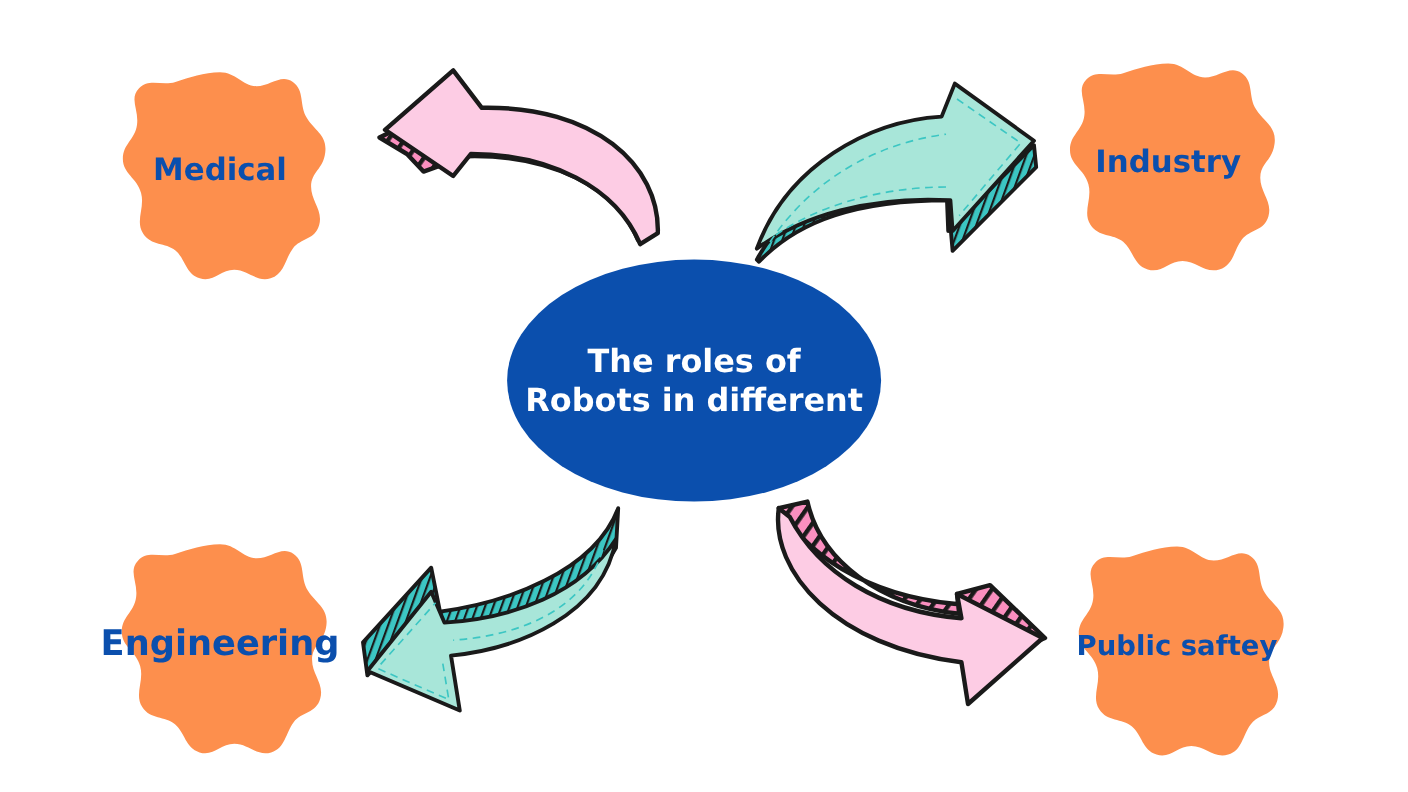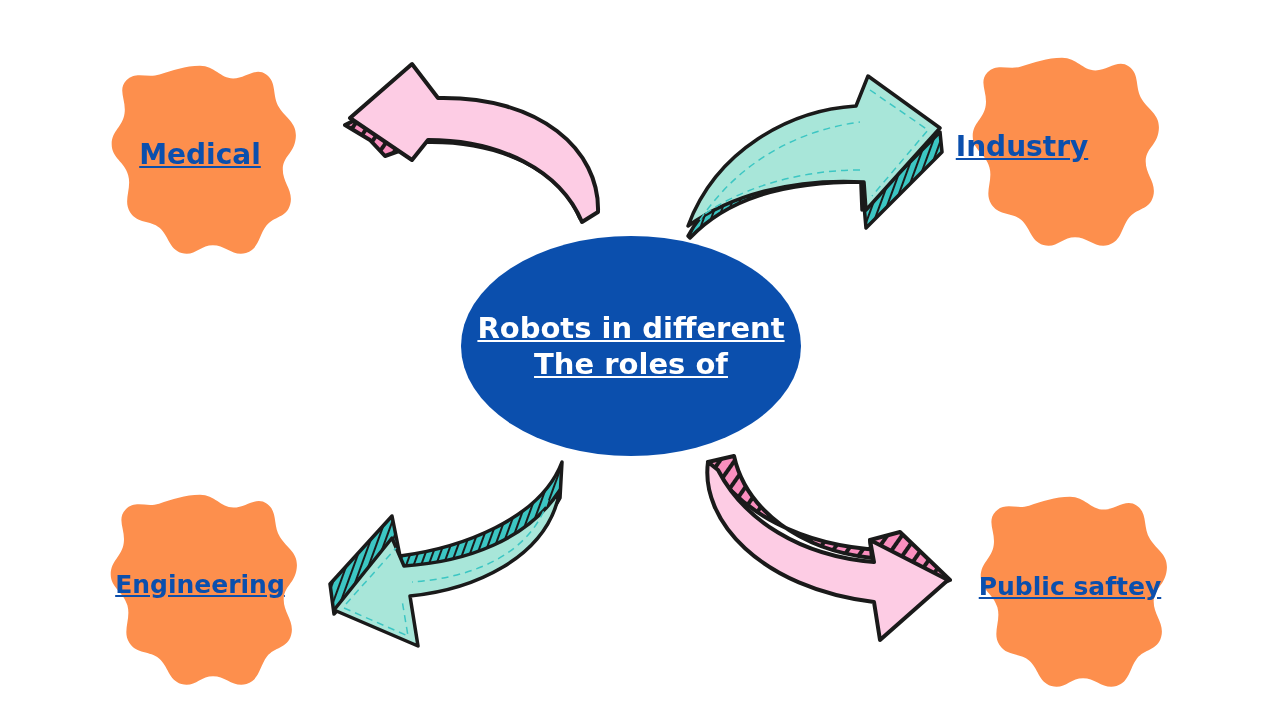--- a/index.html
+++ b/index.html
@@ -1,20 +1,20 @@
 <!DOCTYPE html>
 <html><head>
 <meta charset="utf-8">
 <style>
   html, body { margin:0; padding:0; }
   body { width:1280px; height:720px; background:#ffffff; position:relative; overflow:hidden;
          font-family:"DejaVu Sans", sans-serif; }
   svg.canvas { position:absolute; left:0; top:0; }
   .label { position:absolute; display:flex; align-items:center; justify-content:center; text-align:left;
-           font-weight:bold; color:#0b4fad;text-decoration:underline; }
+           font-weight:bold; color:#0b4fad; }
   .center-text { color:#ffffff; font-size:29px; line-height:36px; }
 </style>
 </head>
 <body>
 
 <svg class="canvas" width="1280" height="720" viewBox="0 0 1280 720">
   <defs>
     <pattern id="pinkStripe" width="12" height="12" patternUnits="userSpaceOnUse" patternTransform="rotate(35)">
       <rect width="12" height="12" fill="#fa8fbf"></rect>
       <rect width="4" height="12" fill="#1a1a1a"></rect>
@@ -61,20 +61,20 @@
 
   <g stroke="#1a1a1a" stroke-width="4" stroke-linejoin="round">
     <path d="M708,462 L734,456 C746,510 800,550 872,558 L870,540 L900,532 L950,580 L926,590 L882,550 C800,546 740,512 708,462 Z" fill="url(#pinkStripe)"></path>
     <path d="M708,462 C700,520 760,588 874,602 L880,640 L948,580 L870,540 L874,562 C800,556 744,520 718,470 Z" fill="#fdcce4"></path>
   </g>
 
   <ellipse cx="631" cy="346" rx="170" ry="110" fill="#0b4fad"></ellipse>
 </svg>
 
 <div class="label center-text" style="left:461px; top:278px; width:340px; height:136px; flex-direction:column;">
+  <div>The roles of</div>
   <div>Robots in different</div>
-  <div>The roles of</div>
 </div>
 
 <div class="label" style="left:110px; top:132px; width:180px; height:44px; font-size:28px;">Medical</div>
-<div class="label" style="left:932px; top:124px; width:180px; height:44px; font-size:28px;">Industry</div>
-<div class="label" style="left:105px; top:562px; width:190px; height:44px; font-size:25px;">Engineering</div>
+<div class="label" style="left:972px; top:124px; width:180px; height:44px; font-size:28px;">Industry</div>
+<div class="label" style="left:105px; top:562px; width:190px; height:44px; font-size:32px;">Engineering</div>
 <div class="label" style="left:972px; top:564px; width:196px; height:44px; font-size:25px;">Public saftey</div>
 
 </body></html>

